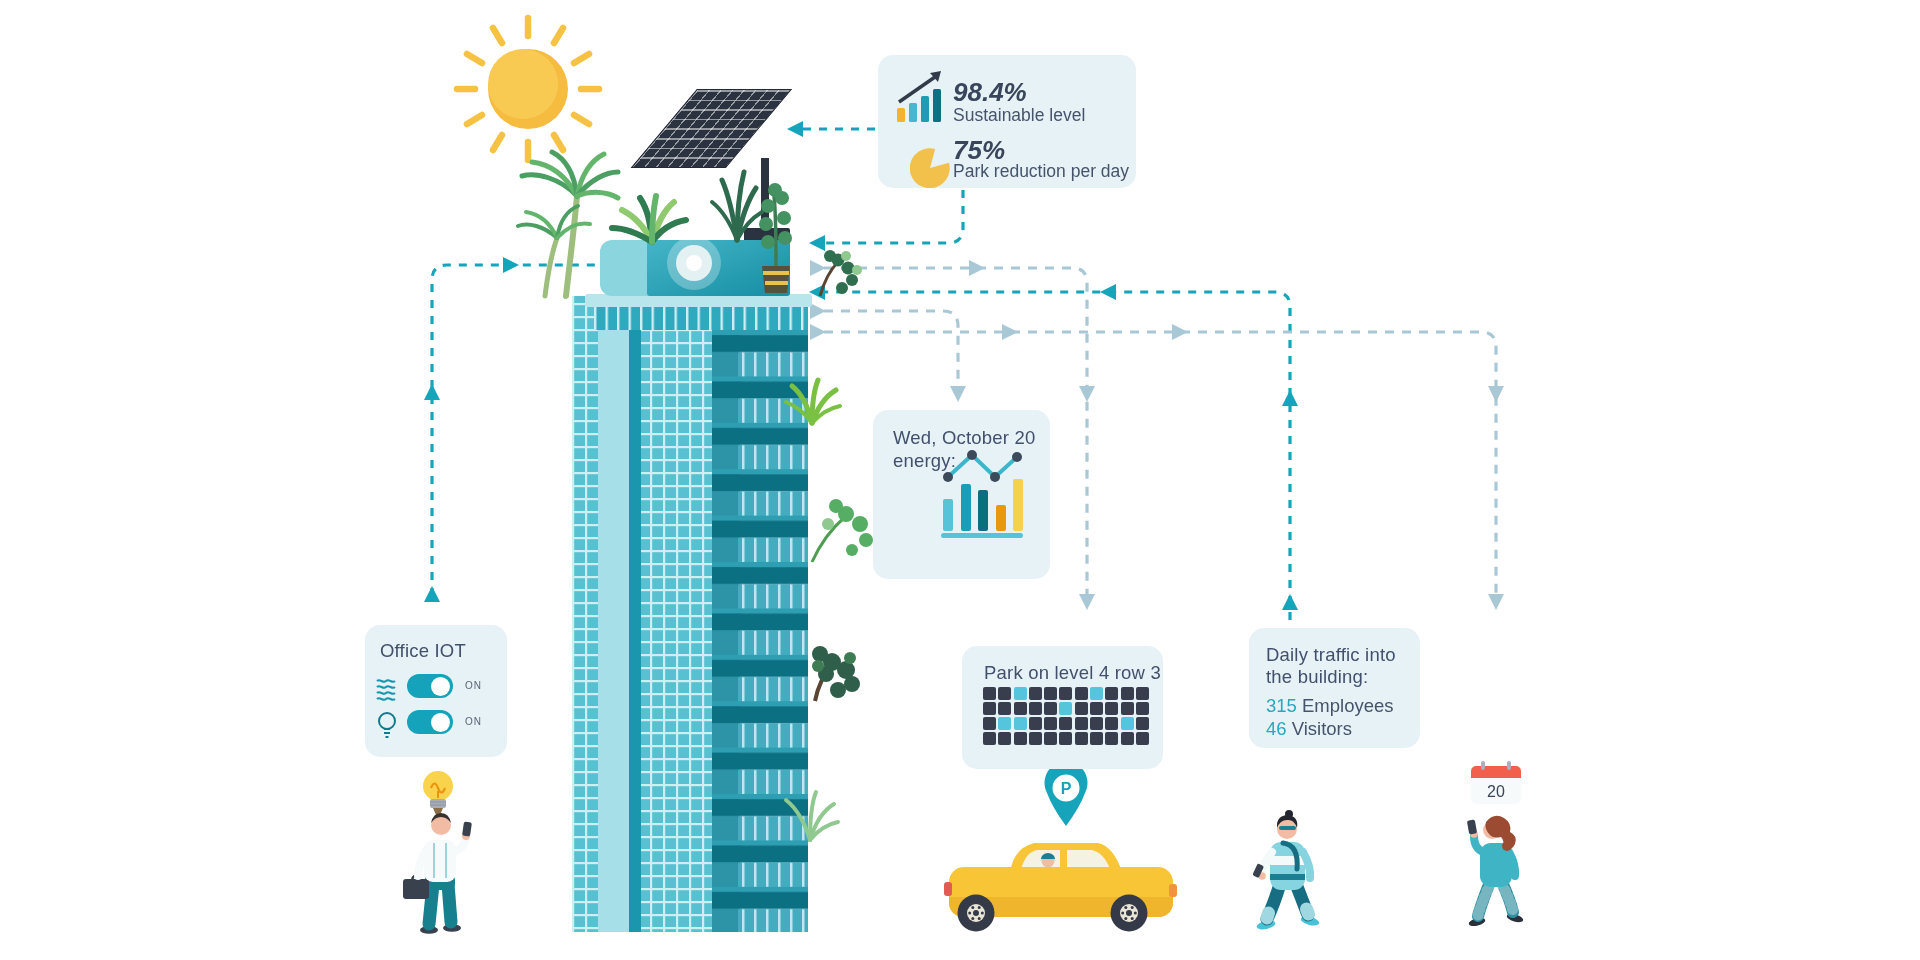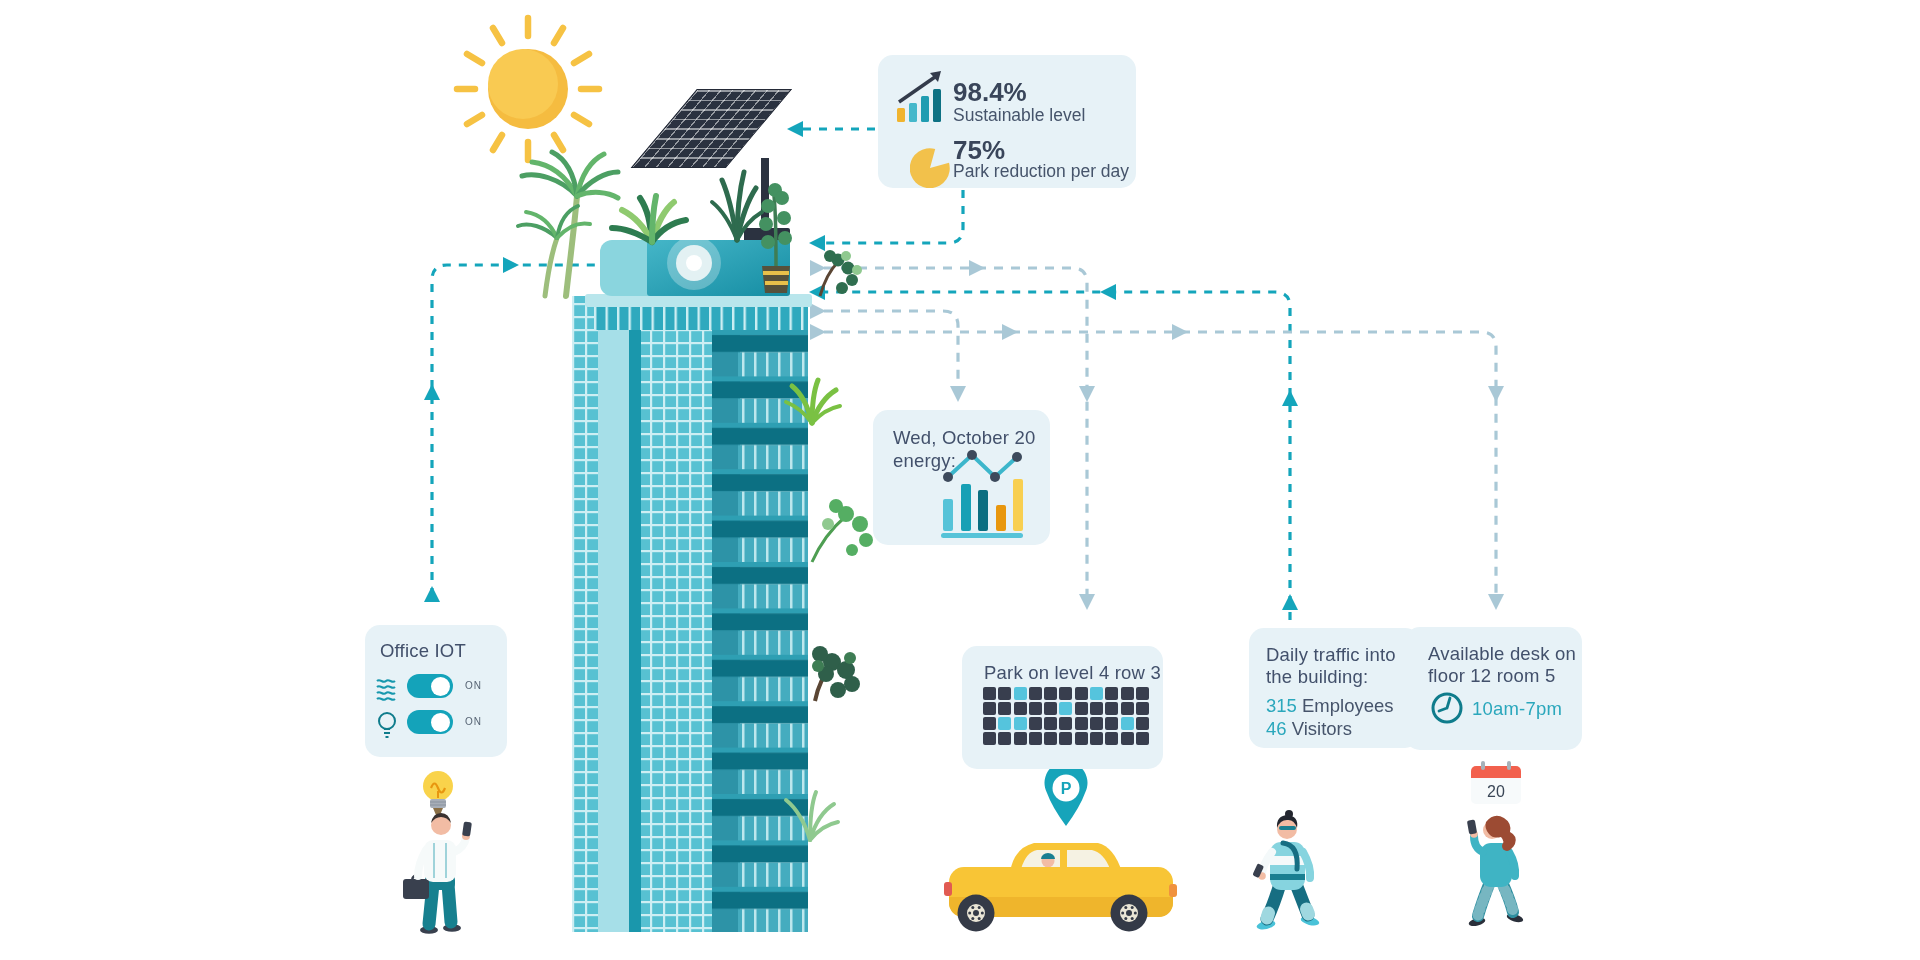--- a/index.html
+++ b/index.html
@@ -15,27 +15,27 @@
       repeating-linear-gradient(90deg, rgba(255,255,255,.5) 0 1.5px, transparent 1.5px 11.6px),
       repeating-linear-gradient(180deg, rgba(255,255,255,.5) 0 1.5px, transparent 1.5px 9.6px);
     border:1px solid #242a37;}
   .pole{position:absolute;left:761px;top:158px;width:8px;height:74px;background:#2B3240;}
   .pole-base{position:absolute;left:744px;top:228px;width:46px;height:14px;background:#2B3240;border-radius:2px;}
 
   
   .card{position:absolute;background:#E7F2F7;border-radius:15px;color:#42506B;}
   .t{position:absolute;font-size:18.5px;color:#42506B;letter-spacing:.2px;white-space:nowrap;}
   #card-energy{left:878px;top:55px;width:258px;height:133px;}
-  #card-day{left:873px;top:410px;width:177px;height:135px;}
+  #card-day{left:873px;top:410px;width:177px;height:169px;}
   #card-iot{left:365px;top:625px;width:142px;height:132px;}
   #card-park{left:962px;top:646px;width:201px;height:123px;}
   #card-traffic{left:1206px;top:628px;width:171px;height:120px;margin-left:43px;}
   #card-desk{left:1405px;top:627px;width:177px;height:123px;}
 
-  .stat-value{position:absolute;left:75px;font-size:26px;font-weight:bold;color:#39455A;}
+  .stat-value{position:absolute;left:75px;font-size:26px;font-weight:bold;color:#39455A;font-style:italic;}
   .stat-label{position:absolute;left:75px;font-size:17.5px;color:#46546B;white-space:nowrap;}
 
   
   .toggle{position:absolute;left:42px;width:46px;height:24px;border-radius:13px;background:#9fb9c4;}
   .toggle.on{background:#14A3BA;}
   .toggle .knob{position:absolute;top:2.5px;left:3px;width:19px;height:19px;border-radius:50%;background:#fff;}
   .toggle.on .knob{left:24px;}
   .on-label{position:absolute;left:100px;font-size:10px;color:#566373;letter-spacing:1px;}
   .ticon{position:absolute;left:11px;}
 
@@ -491,23 +491,14 @@
     <div class="traffic-line" style="top:67px">
       <span class="tval">315</span>
       <span>Employees</span>
     </div>
     <div class="traffic-line" style="top:90px">
       <span class="tval">46</span>
       <span>Visitors</span>
     </div>
   </div>
 
-  <div class="card" id="card-desk">
-    <div class="t" style="left:23px;top:16px">Available desk on</div>
-    <div class="t" style="left:23px;top:38px">floor 12 room 5</div>
-    <svg width="34" height="34" style="position:absolute;left:25px;top:64px">
-      <circle cx="17" cy="17" r="14" stroke="#0F7C8C" stroke-width="3" fill="none"></circle>
-      <path d="M17 17 L20 7 M17 17 L9 20" stroke="#0F7C8C" stroke-width="2.8" stroke-linecap="round" fill="none"></path>
-    </svg>
-    <div class="t teal-text" style="left:67px;top:71px">10am-7pm</div>
-  </div>
 
 </div>
 
 </body></html>

